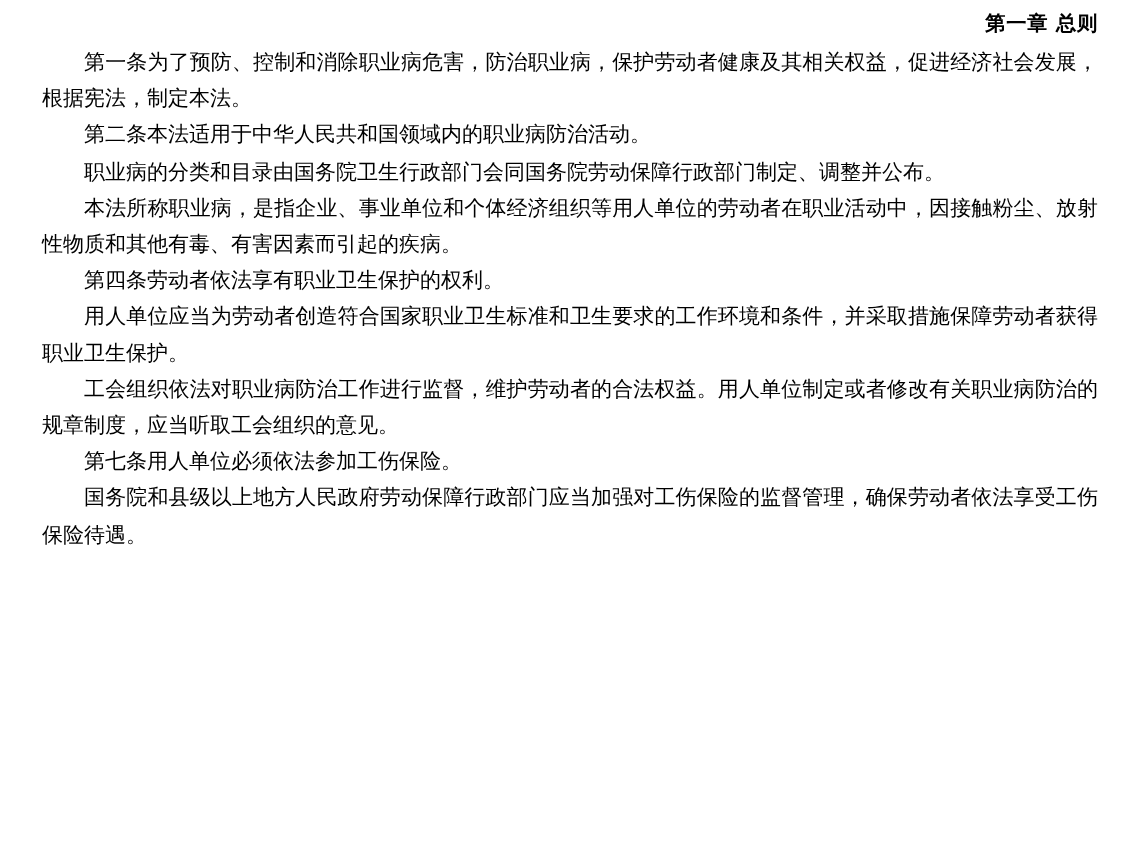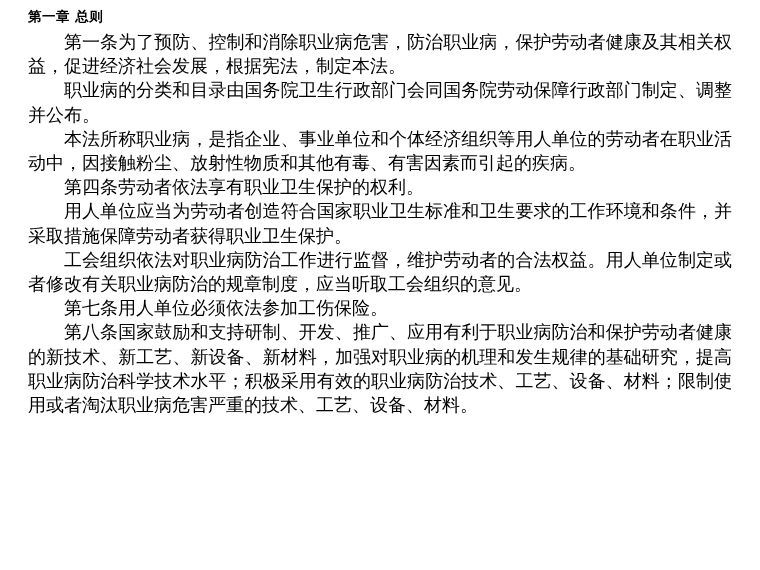--- a/index.html
+++ b/index.html
@@ -15,51 +15,52 @@
     overflow: hidden;
   }
   .page {
     width: 760px;
     height: 570px;
     box-sizing: border-box;
     padding: 6px 28px 0 28px;
     position: relative;
   }
   .doc-title {
-    text-align: left;
+    text-align: right;
     font-weight: bold;
     font-size: 13.5px;
     line-height: 20px;
     letter-spacing: 0.5px;
     margin: 0 0 4px 0;
   }
   .body-text {
-    font-size: 18px;
+    font-size: 14px;
     line-height: 24.2px;
     text-align: justify;
     text-justify: inter-ideograph;
   }
   .para {
     margin: 0;
     text-indent: 2em;
     text-align: justify;
     text-justify: inter-ideograph;
   }
 </style>
 </head>
 <body>
 
 <div class="page">
 
   <div class="doc-title">第一章  总则</div>
 
   <div class="body-text">
     <p class="para">第一条为了预防、控制和消除职业病危害，防治职业病，保护劳动者健康及其相关权益，促进经济社会发展，根据宪法，制定本法。</p>
+    <p class="para">第二条本法适用于中华人民共和国领域内的职业病防治活动。</p>
     <p class="para">职业病的分类和目录由国务院卫生行政部门会同国务院劳动保障行政部门制定、调整并公布。</p>
     <p class="para">本法所称职业病，是指企业、事业单位和个体经济组织等用人单位的劳动者在职业活动中，因接触粉尘、放射性物质和其他有毒、有害因素而引起的疾病。</p>
     <p class="para">第四条劳动者依法享有职业卫生保护的权利。</p>
     <p class="para">用人单位应当为劳动者创造符合国家职业卫生标准和卫生要求的工作环境和条件，并采取措施保障劳动者获得职业卫生保护。</p>
     <p class="para">工会组织依法对职业病防治工作进行监督，维护劳动者的合法权益。用人单位制定或者修改有关职业病防治的规章制度，应当听取工会组织的意见。</p>
     <p class="para">第七条用人单位必须依法参加工伤保险。</p>
-    <p class="para">第八条国家鼓励和支持研制、开发、推广、应用有利于职业病防治和保护劳动者健康的新技术、新工艺、新设备、新材料，加强对职业病的机理和发生规律的基础研究，提高职业病防治科学技术水平；积极采用有效的职业病防治技术、工艺、设备、材料；限制使用或者淘汰职业病危害严重的技术、工艺、设备、材料。</p>
+    <p class="para">国务院和县级以上地方人民政府劳动保障行政部门应当加强对工伤保险的监督管理，确保劳动者依法享受工伤保险待遇。</p>
   </div>
 
 </div>
 
 </body></html>

